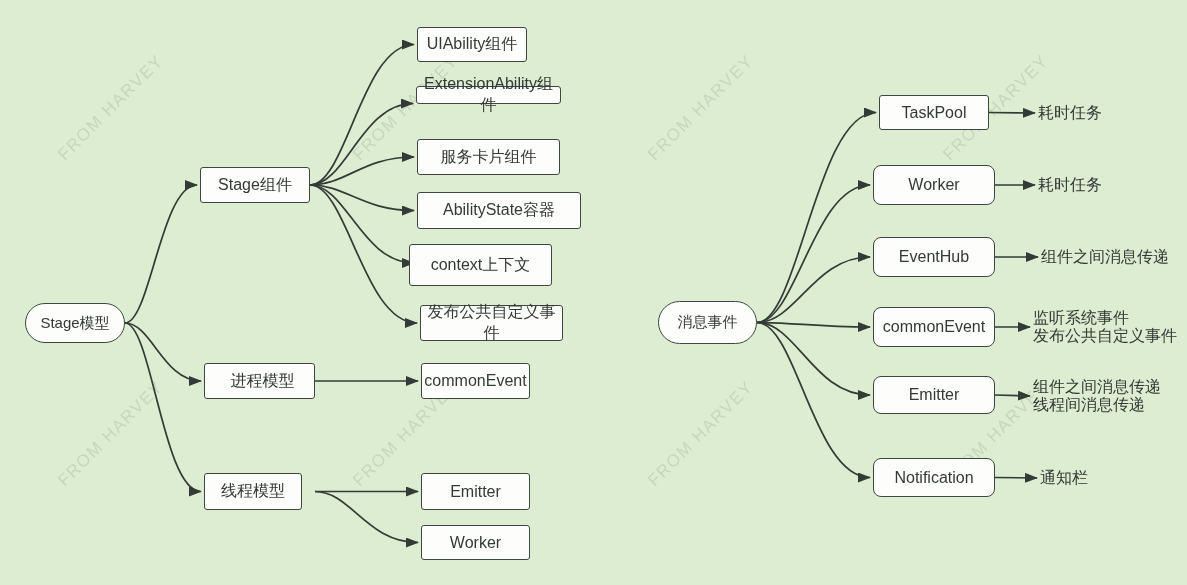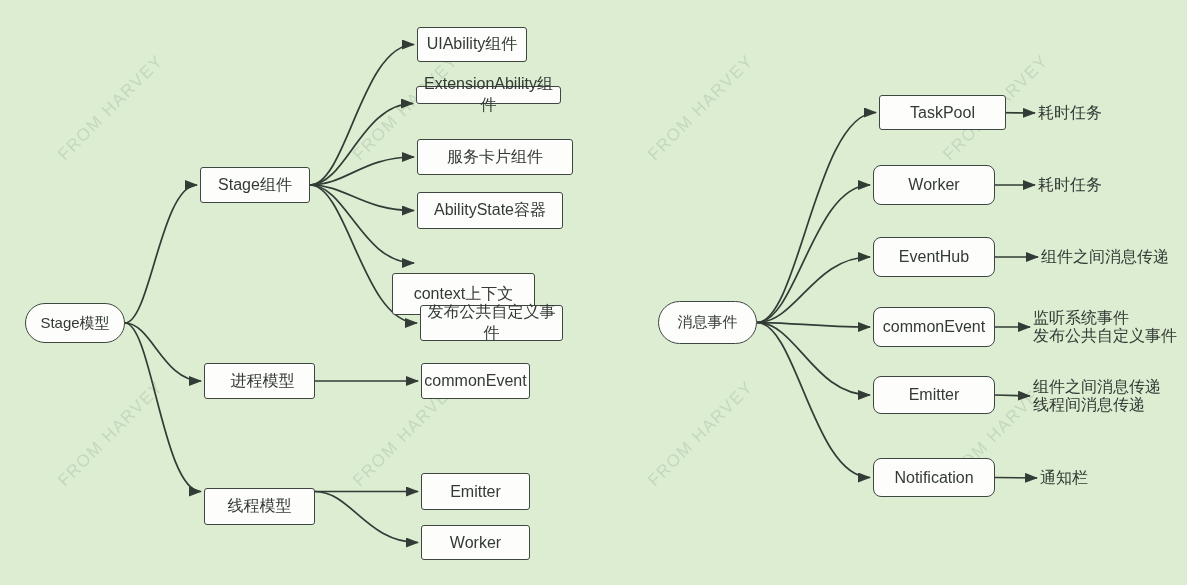--- a/index.html
+++ b/index.html
@@ -77,32 +77,32 @@
       <path d="M995,185 L1035,185" fill="none" stroke="#333b36" stroke-width="1.7" marker-end="url(#arrow)"></path>
       <path d="M995,257 L1038,257" fill="none" stroke="#333b36" stroke-width="1.7" marker-end="url(#arrow)"></path>
       <path d="M995,327 L1030,327" fill="none" stroke="#333b36" stroke-width="1.7" marker-end="url(#arrow)"></path>
       <path d="M995,395 L1030,396" fill="none" stroke="#333b36" stroke-width="1.7" marker-end="url(#arrow)"></path>
       <path d="M995,477.5 L1037,478" fill="none" stroke="#333b36" stroke-width="1.7" marker-end="url(#arrow)"></path>
     </svg>
   <div id="nodes">
       <div class="node root" style="left: 25px; top: 303px; width: 100px; height: 40px;">Stage模型</div>
       <div class="node box" style="left: 200px; top: 167px; width: 110px; height: 36px;">Stage组件</div>
       <div class="node box" style="left: 204px; top: 363px; width: 111px; height: 36px; padding-left: 6px;">进程模型</div>
-      <div class="node box" style="left: 204px; top: 473px; width: 111px; height: 37px; margin-top: 15px;">线程模型</div>
+      <div class="node box" style="left: 204px; top: 473px; width: 98px; height: 37px;">线程模型</div>
       <div class="node box" style="left: 417px; top: 27px; width: 110px; height: 35px;">UIAbility组件</div>
       <div class="node box" style="left: 416px; top: 86px; width: 145px; height: 18px;">ExtensionAbility组件</div>
-      <div class="node box" style="left: 417px; top: 139px; width: 156px; height: 36px;">服务卡片组件</div>
-      <div class="node box" style="left: 417px; top: 192px; width: 146px; height: 37px;">AbilityState容器</div>
-      <div class="node box" style="left: 392px; top: 244px; width: 143px; height: 42px; margin-top: 29px;">context上下文</div>
+      <div class="node box" style="left: 417px; top: 139px; width: 143px; height: 36px;">服务卡片组件</div>
+      <div class="node box" style="left: 417px; top: 192px; width: 164px; height: 37px;">AbilityState容器</div>
+      <div class="node box" style="left: 409px; top: 244px; width: 143px; height: 42px;">context上下文</div>
       <div class="node box" style="left: 420px; top: 305px; width: 143px; height: 36px;">发布公共自定义事件</div>
       <div class="node box" style="left: 421px; top: 363px; width: 109px; height: 36px;">commonEvent</div>
       <div class="node box" style="left: 421px; top: 473px; width: 109px; height: 37px;">Emitter</div>
       <div class="node box" style="left: 421px; top: 525px; width: 109px; height: 35px;">Worker</div>
       <div class="node root" style="left: 658px; top: 301px; width: 99px; height: 43px;">消息事件</div>
-      <div class="node box" style="left: 879px; top: 95px; width: 127px; height: 35px;">TaskPool</div>
+      <div class="node box" style="left: 879px; top: 95px; width: 110px; height: 35px;">TaskPool</div>
       <div class="node rounded" style="left: 873px; top: 165px; width: 122px; height: 40px;">Worker</div>
       <div class="node rounded" style="left: 873px; top: 237px; width: 122px; height: 40px;">EventHub</div>
       <div class="node rounded" style="left: 873px; top: 307px; width: 122px; height: 40px;">commonEvent</div>
       <div class="node rounded" style="left: 873px; top: 376px; width: 122px; height: 38px;">Emitter</div>
       <div class="node rounded" style="left: 873px; top: 458px; width: 122px; height: 39px;">Notification</div>
       <div class="node note" style="left: 1038px; top: 104px; width: 120px; height: 18px;">耗时任务</div>
       <div class="node note" style="left: 1038px; top: 176px; width: 120px; height: 18px;">耗时任务</div>
       <div class="node note" style="left: 1041px; top: 248px; width: 150px; height: 18px;">组件之间消息传递</div>
       <div class="node note" style="left: 1033px; top: 309px; width: 160px; height: 36px;">监听系统事件
 发布公共自定义事件</div>

